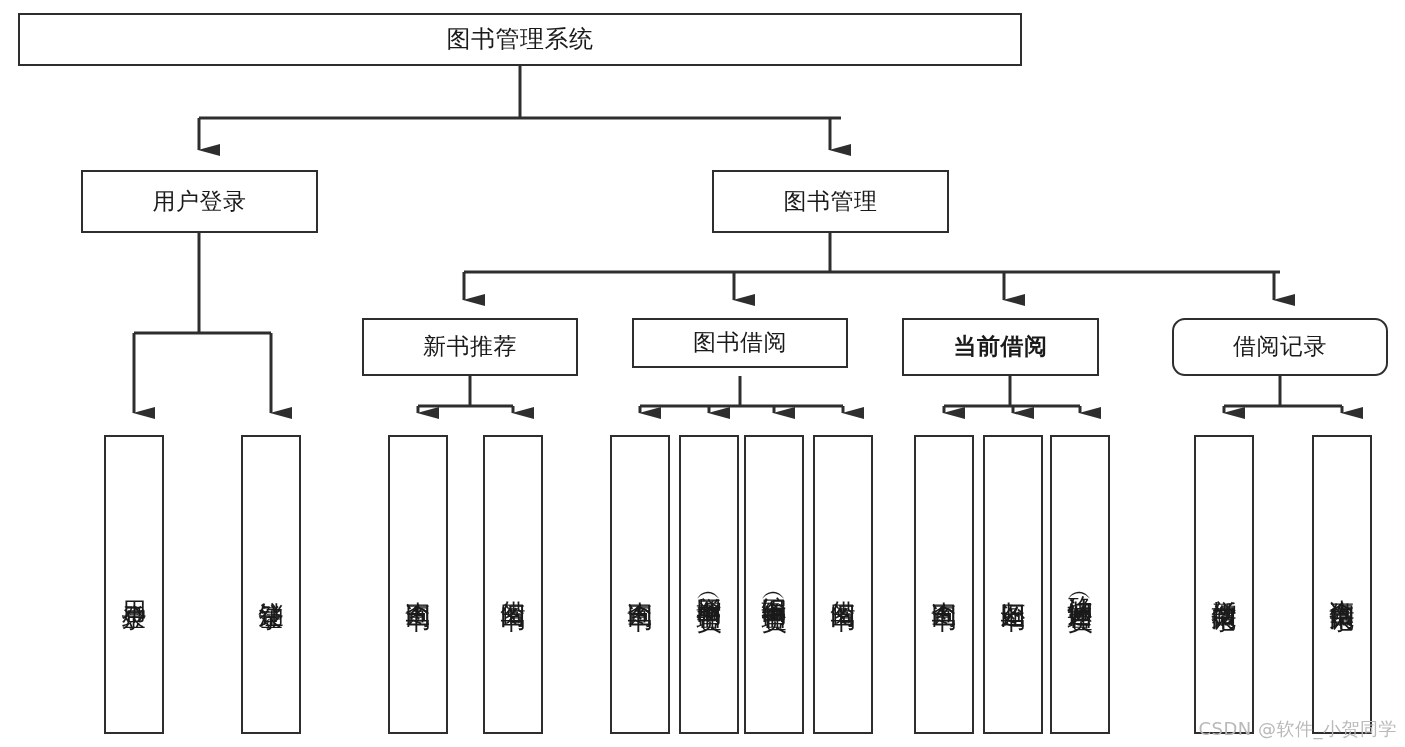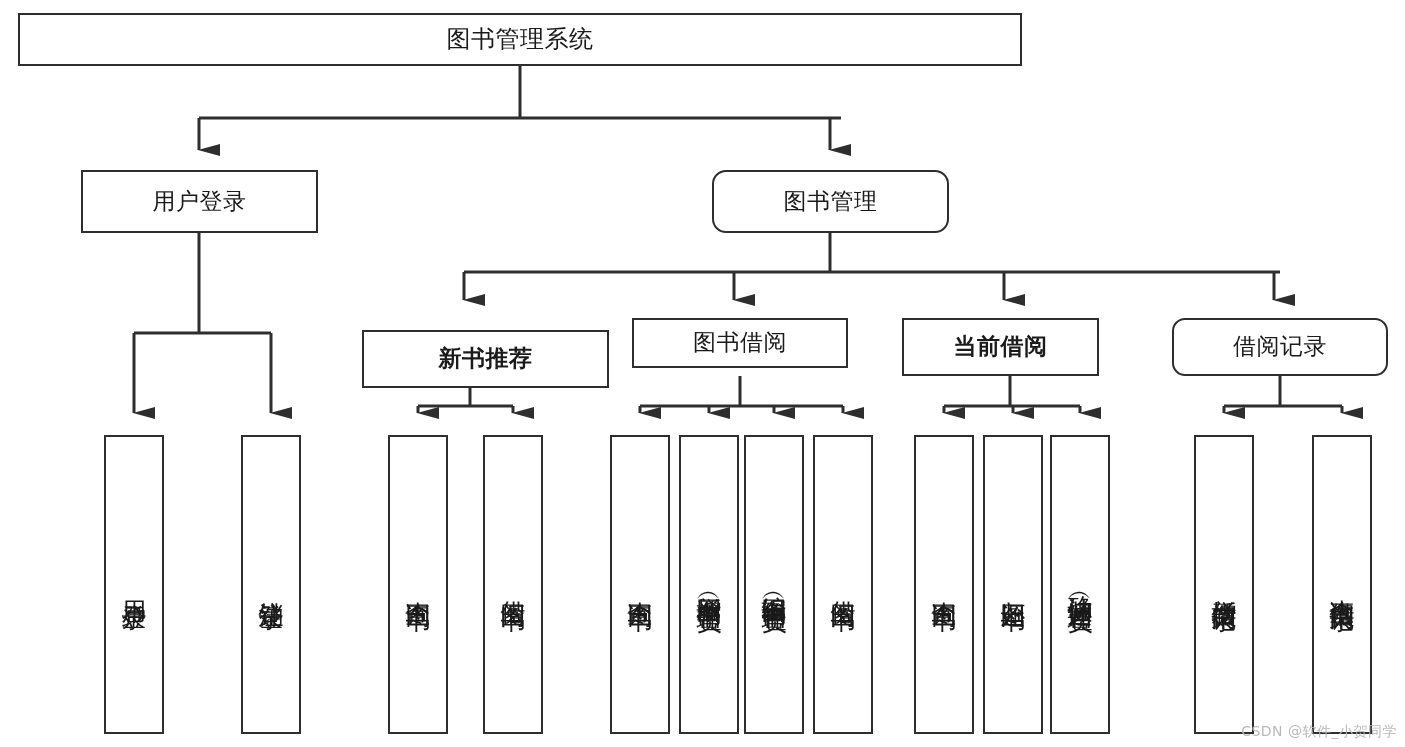--- a/index.html
+++ b/index.html
@@ -57,21 +57,21 @@
     font-size: 25px;
     line-height: 1.16;
     letter-spacing: 2px;
     white-space: nowrap;
     max-height: 100%;
   }
   .watermark {
     position: absolute;
     right: 8px;
     bottom: 6px;
-    font-size: 14px;
+    font-size: 18px;
     color: #b9b9b9;
     letter-spacing: 0.5px;
     white-space: nowrap;
     pointer-events: none;
   }
 </style>
 </head>
 <body>
 
 <div id="canvas">
@@ -128,25 +128,25 @@
   </svg>
 
   <div class="node root horizontal" style="left:18px; top:13px; width:1004px; height:53px;">
     <span class="label">图书管理系统</span>
   </div>
 
   <div class="node horizontal" style="left:81px; top:170px; width:237px; height:63px;">
     <span class="label">用户登录</span>
   </div>
 
-  <div class="node horizontal" style="left:712px; top:170px; width:237px; height:63px;border-radius:14px;">
+  <div class="node horizontal" style="left:712px; top:170px; width:237px; height:63px;">
     <span class="label">图书管理</span>
   </div>
 
-  <div class="node horizontal" style="left:362px; top:330px; width:247px; height:58px;font-weight:bold;">
+  <div class="node horizontal" style="left:362px; top:318px; width:216px; height:58px;">
     <span class="label">新书推荐</span>
   </div>
 
   <div class="node horizontal" style="left:632px; top:318px; width:216px; height:50px;">
     <span class="label">图书借阅</span>
   </div>
 
   <div class="node horizontal" style="left:902px; top:318px; width:197px; height:58px;font-weight:bold;">
     <span class="label">当前借阅</span>
   </div>

